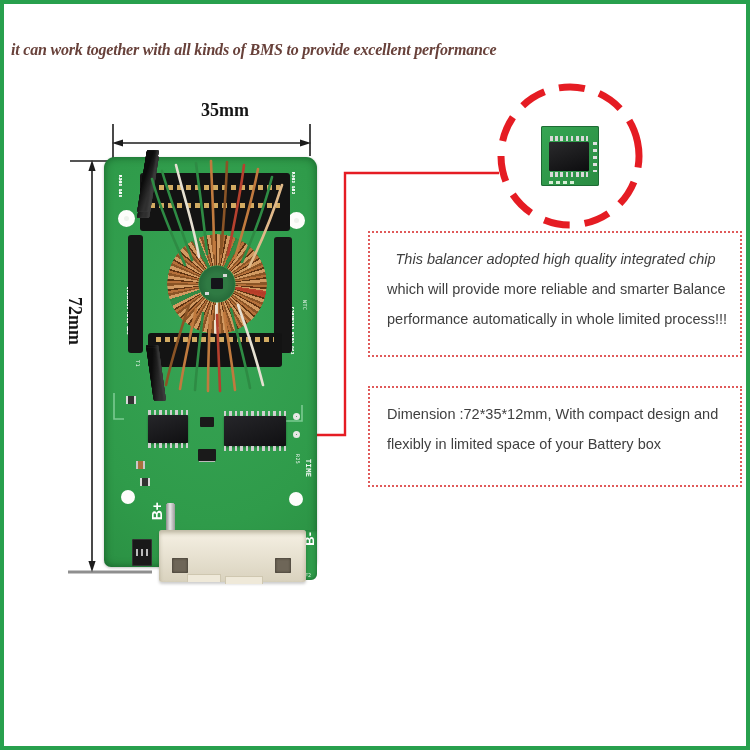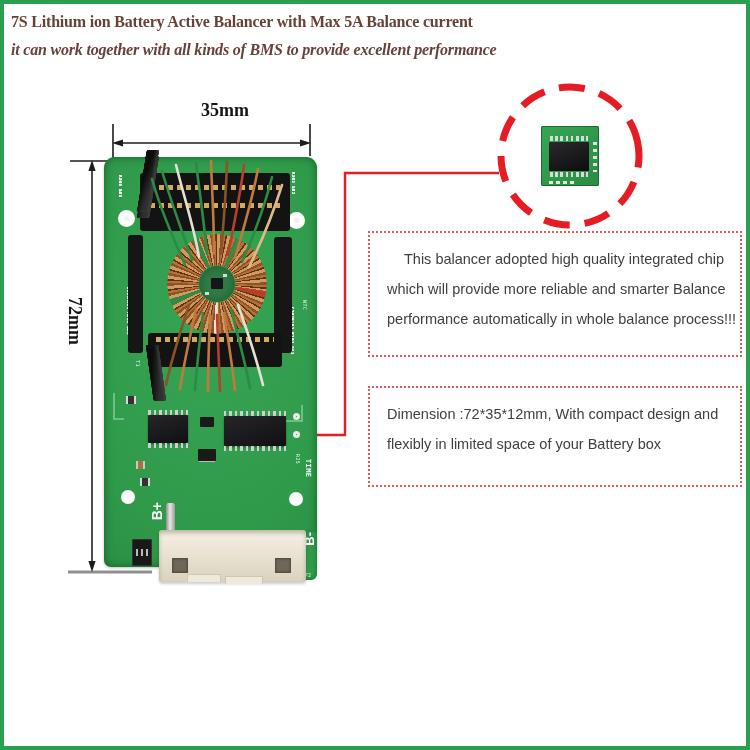--- a/index.html
+++ b/index.html
@@ -102,21 +102,20 @@
   .trace{stroke:#8fd6a4;stroke-width:1.6;fill:none;opacity:.8;}
   .tab-b{left:197px;top:373px;width:16px;height:50px;background:#2f9b4a;
          border-radius:0 0 6px 4px;box-shadow:inset 0 0 4px rgba(0,50,15,.5);}
   .f2{font:5px "DejaVu Sans Mono",monospace;color:#eaf5ea;left:4px;bottom:2px;}
 </style>
 </head>
 <body>
 
 <div class="frame">
 
-  <div class="hdr l1">7S Lithium ion Battery Active Balancer with Max 5A Balance current</div>
   <div class="hdr l2">it can work together with all kinds of BMS to provide excellent performance</div>
 
   <svg class="ann" width="750" height="750" viewBox="0 0 750 750">
 
     <g stroke="#1c1c1c" stroke-width="1.6">
       <line x1="109" y1="120" x2="109" y2="171"></line>
       <line x1="306" y1="120" x2="306" y2="152"></line>
       <line x1="117" y1="139" x2="298" y2="139"></line>
     </g>
     <polygon points="108,139 119,135.4 119,142.6" fill="#1c1c1c"></polygon>
@@ -322,23 +321,23 @@
 
     <div class="jst" style="left:55px;top:373px;width:147px;height:52px;">
       <div class="jslot" style="left:13px;top:28px;"></div>
       <div class="jslot" style="left:116px;top:28px;"></div>
       <div class="jtab" style="left:28px;bottom:0;width:34px;"></div>
       <div class="jtab" style="left:66px;bottom:-2px;width:38px;"></div>
     </div>
   </div>
 
   <div class="ibox box1">
-    <div class="ln" style="text-align:right;padding-right:14px;">This balancer adopted high quality integrated chip</div>
+    <div class="ln" style="text-align:center;padding-right:14px;font-style:italic;">This balancer adopted high quality integrated chip</div>
     <div class="ln">which will provide more reliable and smarter Balance</div>
-    <div class="ln">performance automatically in whole balance process!!!</div>
+    <div class="ln">performance automatically in whole limited process!!!</div>
   </div>
 
   <div class="ibox box2">
     <div class="ln">Dimension :72*35*12mm, With compact design and</div>
     <div class="ln">flexibly in limited space of your Battery box</div>
   </div>
 
 </div>
 
 </body></html>

